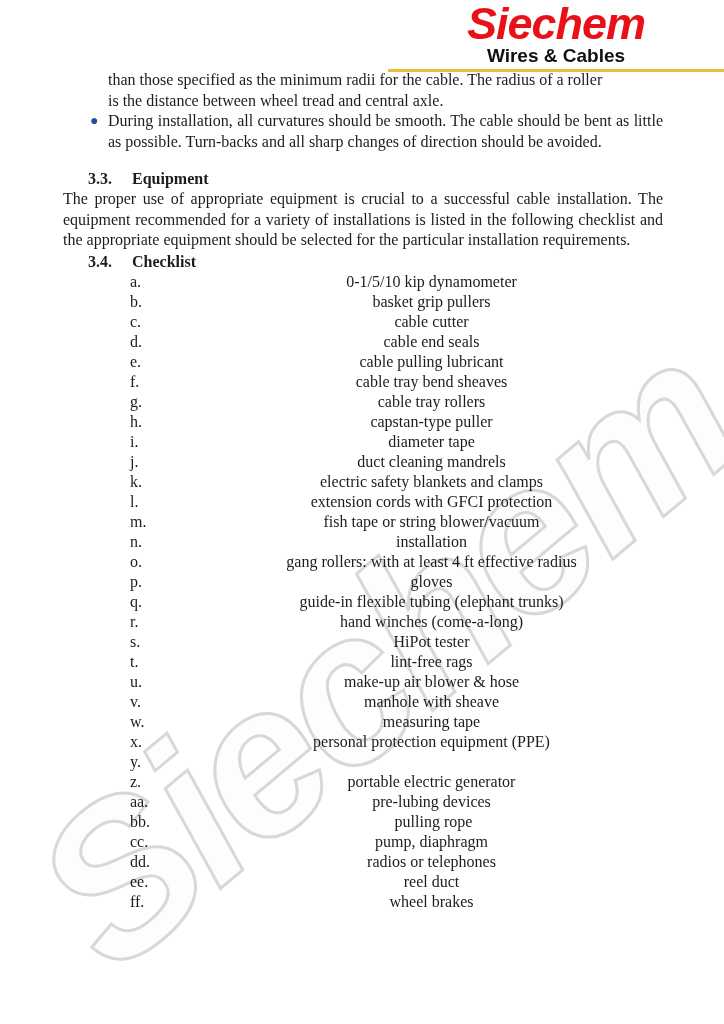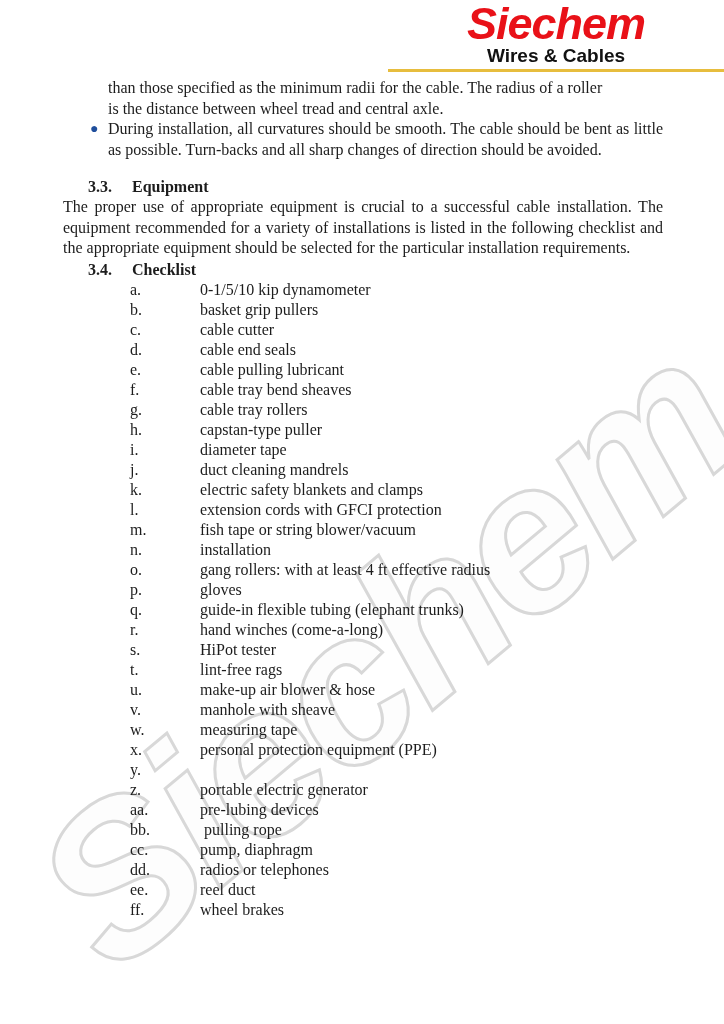--- a/index.html
+++ b/index.html
@@ -50,21 +50,21 @@
   .tagline{
     font-family:"Liberation Sans", sans-serif;
     font-weight:bold;
     font-size:19px;
     line-height:20px;
     color:var(--tagline-black,#111111);
   }
   
   .content{
     position:relative;z-index:1;
-    margin:8px 61px 0 63px; 
+    margin:0 61px 0 63px; 
     line-height:20.5px;
   }
   .cont-para{
     margin:0 0 0 45px;       
     width:556px;
     text-align:justify;
     white-space:pre-line;
   }
   .bullet-item{
     display:flex;
@@ -91,21 +91,21 @@
     margin:0;
     width:600px;
     text-align:justify;
   }
   .checklist{margin-left:67px;}   
   .checklist-row{
     display:flex;
     line-height:20px;
   }
   .cl-letter{width:70px;flex:0 0 70px;}
-  .cl-text{flex:1;}
+  .cl-text{flex:1;text-align:center;}
 </style>
 </head>
 <body>
 
 <div class="page">
 
   <div class="watermark">Siechem</div>
 
   <div class="header">
     <div class="logo-block">

